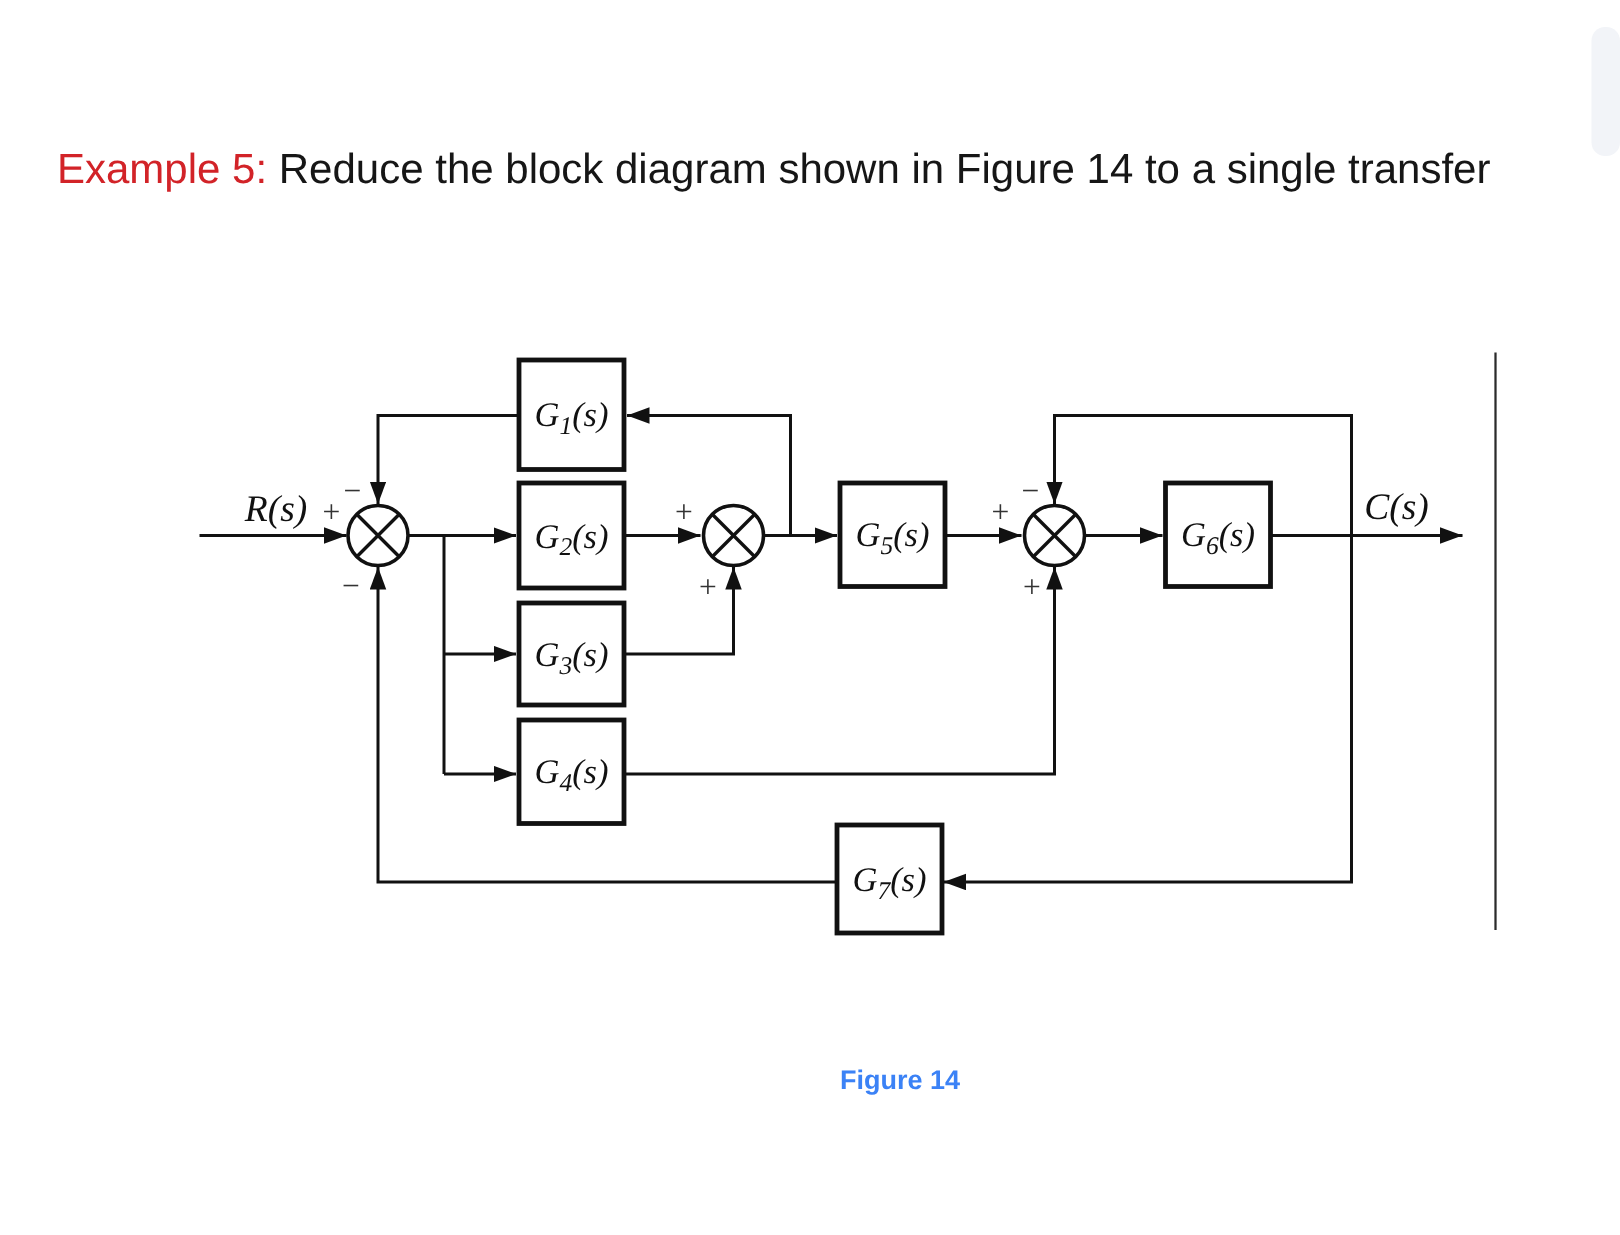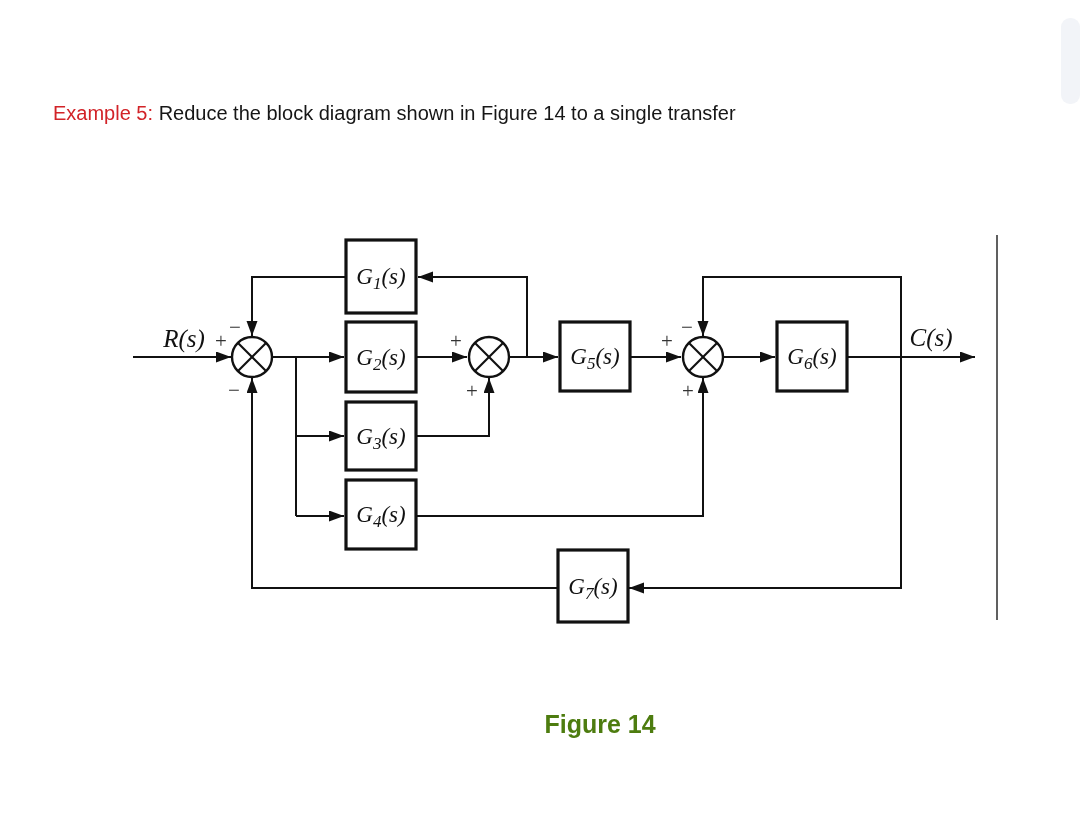--- a/index.html
+++ b/index.html
@@ -1,37 +1,37 @@
 <!DOCTYPE html>
 <html><head>
 <meta charset="utf-8">
 <style>
   html,body{margin:0;padding:0;}
   body{
     width:1080px;height:823px;position:relative;background:#ffffff;
     font-family:"Liberation Sans",sans-serif;overflow:hidden;
   }
   .header{
-    position:absolute;left:53px;top:96px;width:1000px;
-    font-size:20px;line-height:34px;color:#161616;white-space:nowrap;
+    position:absolute;left:38px;top:96px;width:1000px;
+    font-size:28px;line-height:34px;color:#161616;white-space:nowrap;
   }
   .header .accent{color:#d22328;}
   .diagram-svg{position:absolute;left:0;top:0;}
   .wire{stroke:#111111;stroke-width:2;fill:none;}
   .thin-rule{stroke:#2b2b2b;stroke-width:1.5;}
   .block{fill:#ffffff;stroke:#111111;stroke-width:3.2;}
   .sumc{fill:#ffffff;stroke:#111111;stroke-width:2.4;}
   .sumx{stroke:#111111;stroke-width:2.2;}
   .blklbl{font-family:"Liberation Serif",serif;font-style:italic;font-size:23px;fill:#111111;}
   .sublbl{font-family:"Liberation Serif",serif;font-style:italic;font-size:17px;fill:#111111;}
   .siglbl{font-family:"Liberation Serif",serif;font-style:italic;font-size:25px;fill:#111111;}
   .sign{font-family:"Liberation Serif",serif;font-size:21px;fill:#333333;}
   .caption{
     position:absolute;left:360px;top:710px;width:480px;text-align:center;
-    font-size:25px;font-weight:bold;color:#4d7c0f;
+    font-size:18px;font-weight:bold;color:#3b82f6;
   }
   .scroll-thumb{
     position:absolute;right:0;top:18px;width:19px;height:86px;
     background:#f2f4f8;border-radius:9px;
   }
 </style>
 </head>
 <body>
 
 <div class="header">

